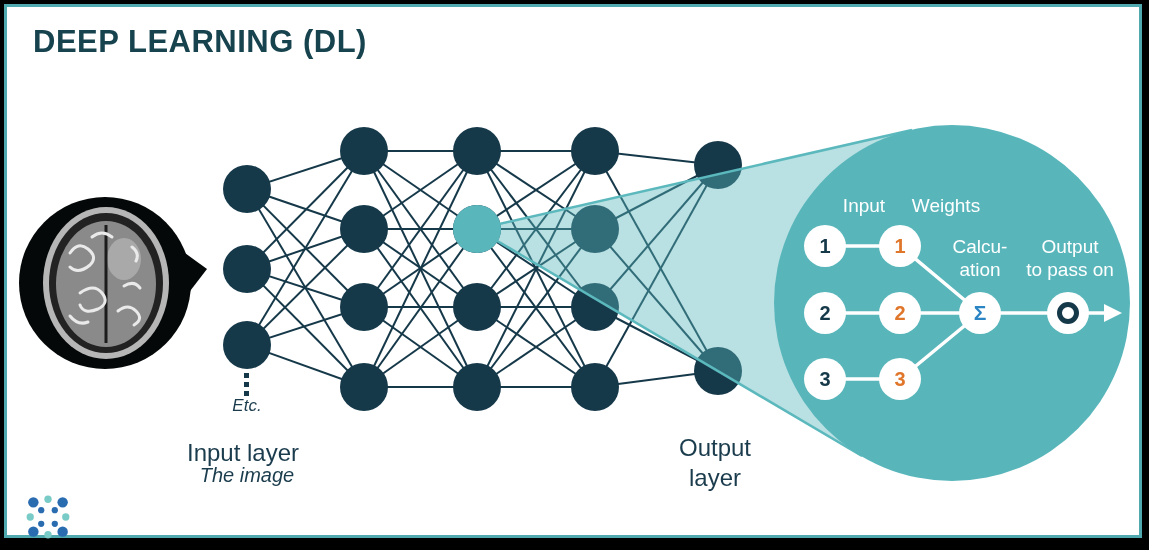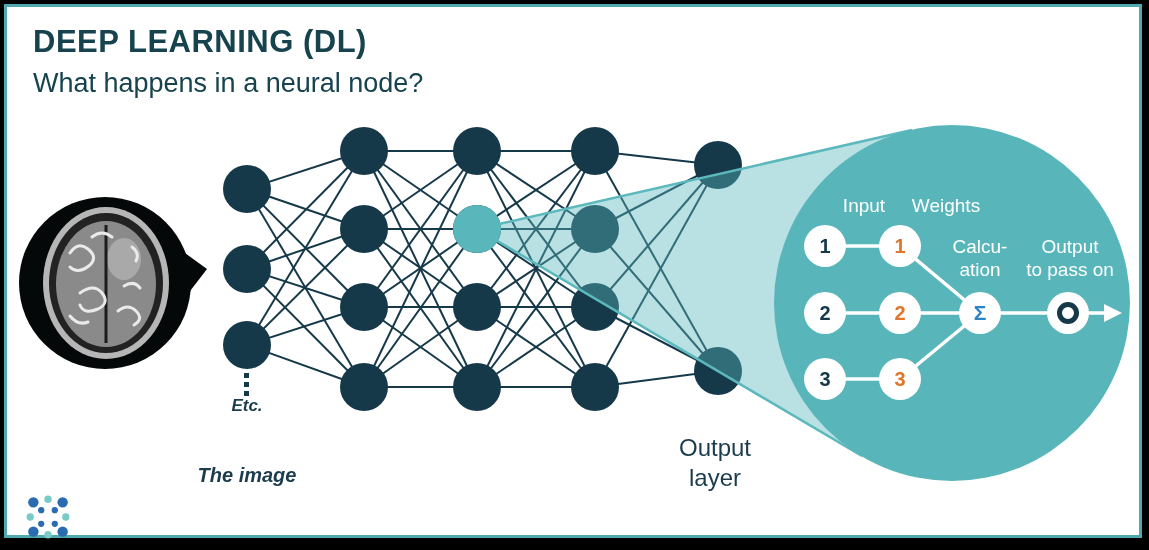--- a/index.html
+++ b/index.html
@@ -24,21 +24,21 @@
     font-size:31px;font-weight:bold;color:#17434f;letter-spacing:.5px;
   }
   .subtitle{
     position:absolute;left:33px;top:57px;
     font-size:27px;font-weight:400;color:#17434f;
   }
   .lbl{position:absolute;transform:translateX(-50%);text-align:center;white-space:nowrap;}
   .dark{color:#1b3c4d;}
   .white{color:#ffffff;}
   .layer-label{font-size:24px;line-height:30px;}
-  .italic{font-style:italic;font-weight:bold;}
+  .italic{font-style:italic;}
   .etc{font-size:17px;}
   .sub-label{font-size:20px;}
   .col-label{font-size:19px;font-weight:500;margin-left:40px;}
   .two-line{font-size:19px;line-height:23px;font-weight:500;}
   .wc{
     position:absolute;width:42px;height:42px;border-radius:50%;background:#fff;
     display:flex;align-items:center;justify-content:center;
     font-weight:bold;font-size:20px;
   }
   .num-navy{color:#16394a;}
@@ -169,23 +169,23 @@
         <line x1="825" y1="302" x2="980" y2="302"></line>
         <line x1="825" y1="368" x2="900" y2="368"></line>
         <line x1="900" y1="235" x2="980" y2="302"></line>
         <line x1="900" y1="368" x2="980" y2="302"></line>
         <line x1="980" y1="302" x2="1106" y2="302"></line>
         <polygon points="1122,302 1104,293 1104,311" fill="#ffffff" stroke="none"></polygon>
       </g>
     </svg>
 
     <h1 class="title">DEEP LEARNING (DL)</h1>
-    <div class="subtitle">What happens in a neural node?</div>
 
     <div class="lbl dark etc italic" style="left:247px;top:385px">Etc.</div>
+    <div class="lbl dark layer-label" style="left:243px;top:427px">Input layer</div>
     <div class="lbl dark sub-label italic" style="left:247px;top:453px">The image</div>
     <div class="lbl dark layer-label" style="left:715px;top:422px">
       <div>Output</div>
       <div>layer</div>
     </div>
 
     <div class="lbl white col-label" style="left:824px;top:184px">Input</div>
     <div class="lbl white col-label" style="left:906px;top:184px">Weights</div>
     <div class="lbl white two-line" style="left:980px;top:224px">
       <div>Calcu-</div>

